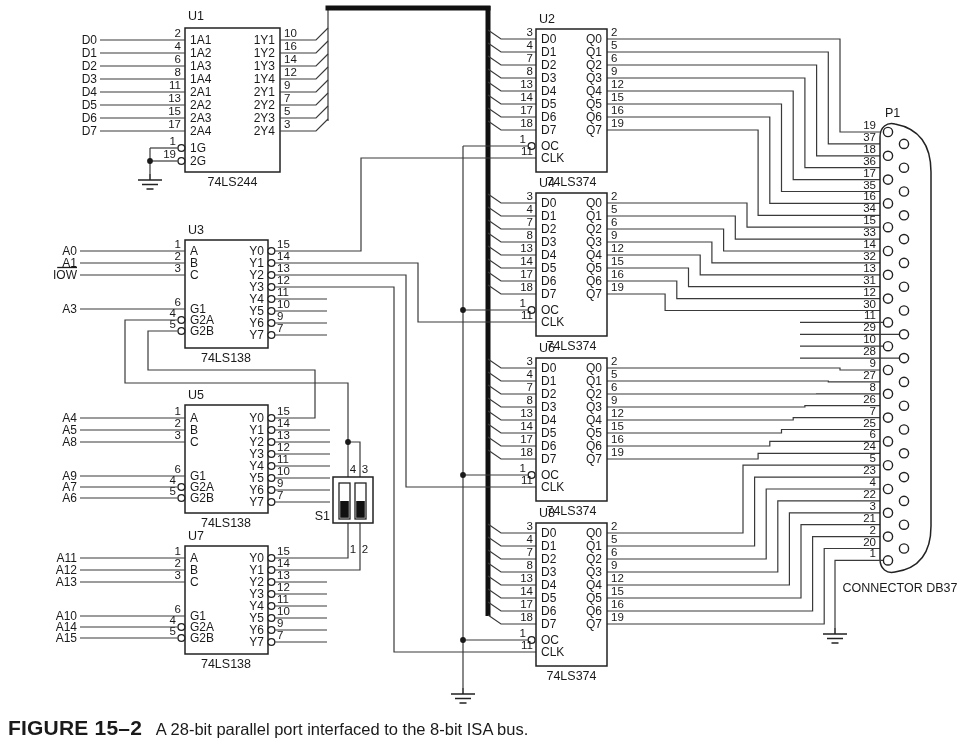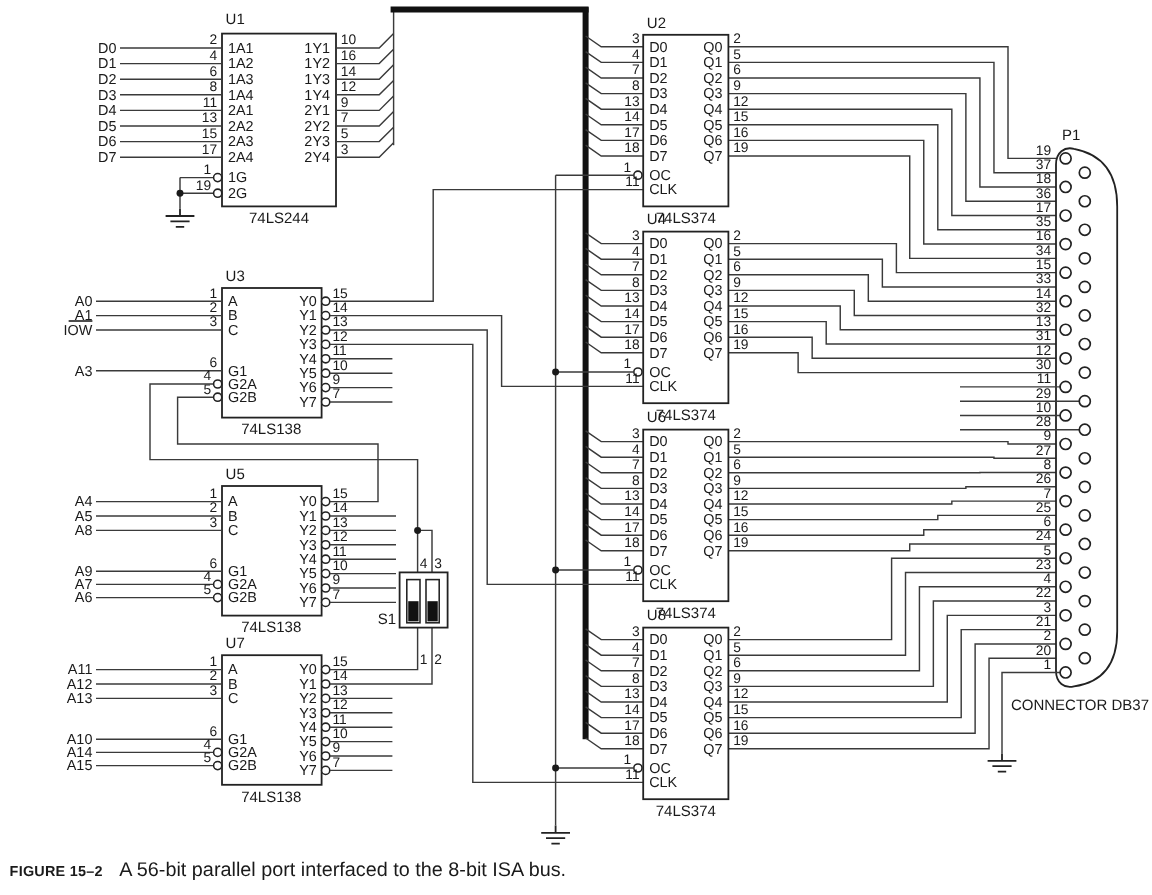--- a/index.html
+++ b/index.html
@@ -4,21 +4,21 @@
 <style>
   html,body{margin:0;padding:0;background:#ffffff;width:960px;height:746px;overflow:hidden;}
   body{font-family:"Liberation Sans",sans-serif;color:#1a1a1a;position:relative;}
   svg{position:absolute;left:0;top:0;}
   svg text{fill:#1a1a1a;font-family:"Liberation Sans",sans-serif;}
   .w{stroke:#3a3a3a;stroke-width:1.2;fill:none;}
   .box{stroke:#222;stroke-width:1.5;fill:#fff;}
   .bus{stroke:#111;stroke-width:5;fill:none;}
   .gnd{stroke:#222;stroke-width:1.5;fill:none;}
   #caption{position:absolute;left:8px;top:716px;width:940px;font-size:16.5px;}
-  #caption b{font-size:12px;letter-spacing:.2px;}
+  #caption b{font-size:21px;letter-spacing:.2px;}
 </style>
 </head>
 <body>
 
 <svg id="schem" width="960" height="746" viewBox="0 0 960 746">
     <rect x="185" y="28" width="95" height="144" class="box"></rect>
     <text x="188" y="20" font-size="12.5" text-anchor="start" font-weight="normal">U1</text>
     <text x="232.5" y="186" font-size="12.5" text-anchor="middle" font-weight="normal">74LS244</text>
     <polyline points="100,40 185,40" class="w"></polyline>
     <text x="97" y="44" font-size="12" text-anchor="end" font-weight="normal">D0</text>
@@ -599,14 +599,14 @@
     <circle cx="904" cy="548.5" r="4.6" fill="#fff" stroke="#222" stroke-width="1.4"></circle>
     <text x="876" y="545.5" font-size="11.5" text-anchor="end" font-weight="normal">20</text>
     <polyline points="883.4,560.4000000000001 835,560.4000000000001 835,628" class="w"></polyline>
     <path d="M835 628 V634 M823 634 H847 M827 638.5 H843 M831.5 643 H838.5" class="gnd"></path>
     <circle cx="888" cy="560.4000000000001" r="4.6" fill="#fff" stroke="#222" stroke-width="1.4"></circle>
     <text x="876" y="557.4000000000001" font-size="11.5" text-anchor="end" font-weight="normal">1</text>
     <text x="900" y="592" font-size="12.5" text-anchor="middle" font-weight="normal">CONNECTOR DB37</text>
   </svg>
 
 <div id="caption">
-  <b>FIGURE 15–2</b>&nbsp;&nbsp;&nbsp;<span>A 56-bit parallel port interfaced to the 8-bit ISA bus.</span>
+  <b>FIGURE 15–2</b>&nbsp;&nbsp;&nbsp;<span>A 28-bit parallel port interfaced to the 8-bit ISA bus.</span>
 </div>
 
 </body></html>

